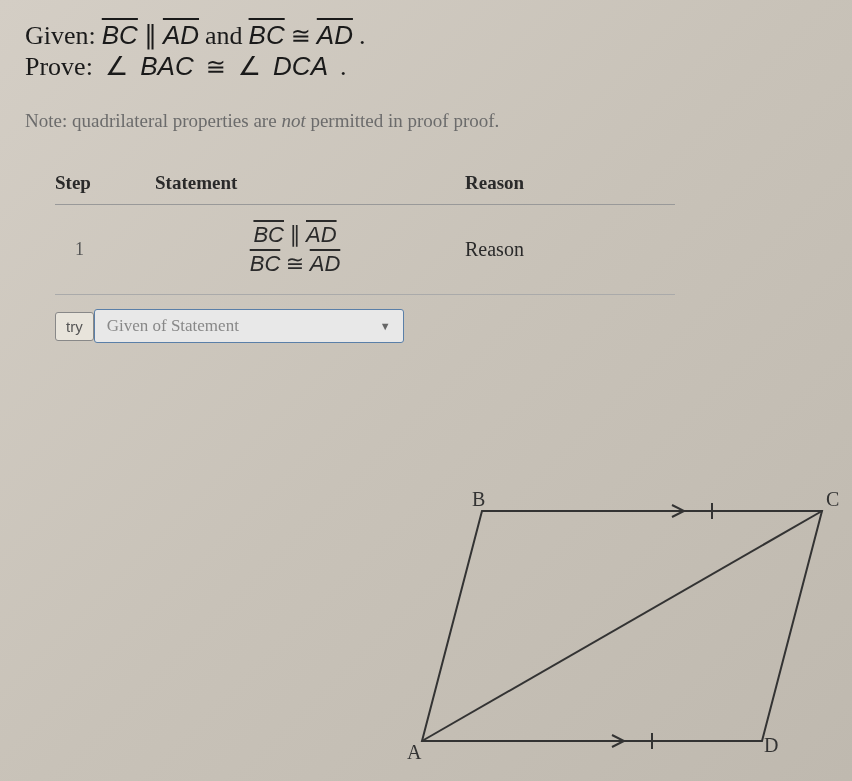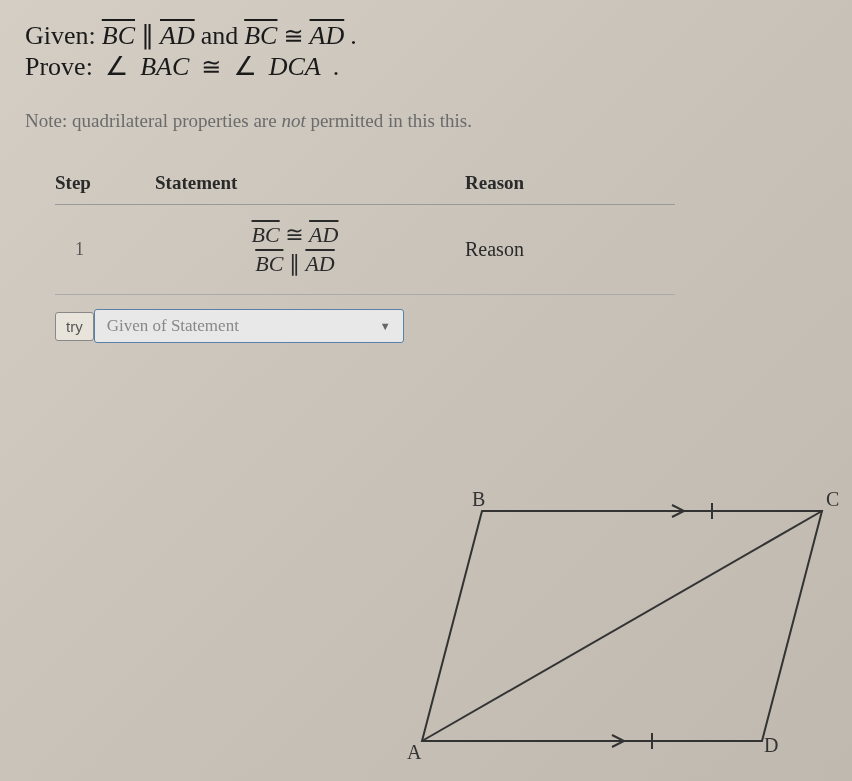--- a/index.html
+++ b/index.html
@@ -30,21 +30,21 @@
     .note-line {
       font-size: 19px;
       color: #6b6b6b;
       margin-bottom: 30px;
     }
     .note-line .italic { font-style: italic; }
     .overline {
       text-decoration: overline;
       text-decoration-thickness: 1.5px;
     }
-    .math-it { font-style: italic; font-family: Liberation Serif, serif; }
+    .math-it { font-style: italic; font-family: Liberation Sans, sans-serif; }
     .parallel { font-size: 26px; }
     .congruent { font-size: 24px; }
     .angle { font-size: 26px; }
     .proof-table {
       margin-left: 30px;
       width: 620px;
     }
     .table-header {
       display: flex;
       padding: 10px 0;
@@ -127,40 +127,40 @@
   <span>Prove:</span>
   <span class="angle">∠</span>
   <span class="math-it">BAC</span>
   <span class="congruent">≅</span>
   <span class="angle">∠</span>
   <span class="math-it">DCA</span>
   <span>.</span>
 </div>
 
 <div class="note-line">
-  <span>Note: quadrilateral properties are </span><span class="italic">not</span><span> permitted in this this.</span>
+  <span>Note: quadrilateral properties are </span><span class="italic">not</span><span> permitted in proof proof.</span>
 </div>
 
 <div class="proof-table">
   <div class="table-header">
     <div class="col-step">Step</div>
     <div class="col-statement">Statement</div>
     <div class="col-reason">Reason</div>
   </div>
   <div class="table-row">
     <div class="cell-step">1</div>
     <div class="cell-statement">
       <span class="stmt-line">
         <span class="overline math-it">BC</span>
-        <span>≅</span>
+        <span>∥</span>
         <span class="overline math-it">AD</span>
       </span>
       <span class="stmt-line">
         <span class="overline math-it">BC</span>
-        <span>∥</span>
+        <span>≅</span>
         <span class="overline math-it">AD</span>
       </span>
     </div>
     <div class="cell-reason">Reason</div>
   </div>
   <div class="input-row">
     <button class="try-btn">try</button>
     <div class="type-select">
       <span>Given of Statement</span>
       <span class="caret">▼</span>

